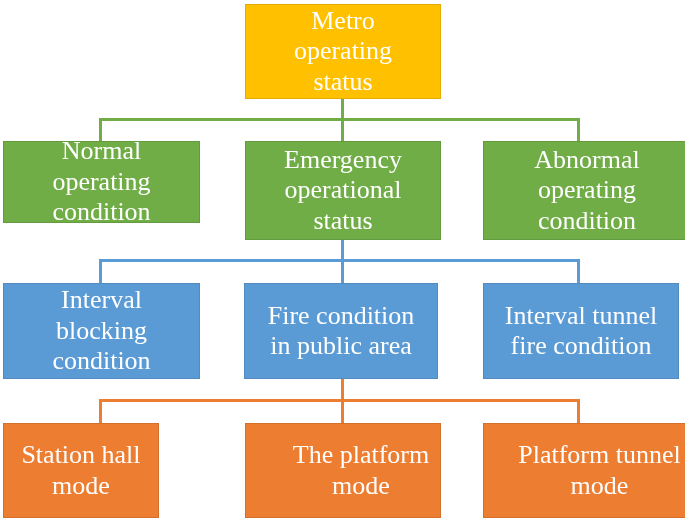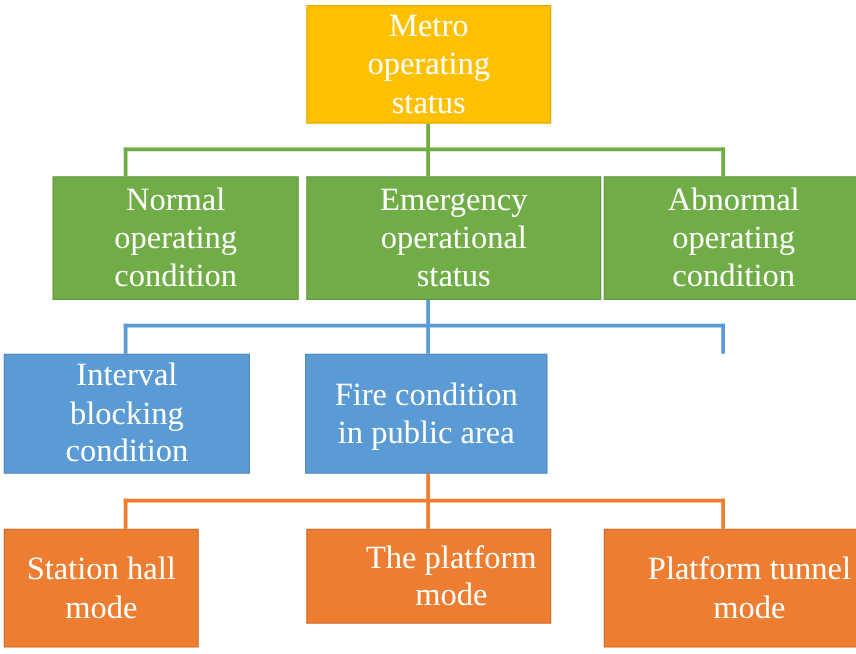--- a/index.html
+++ b/index.html
@@ -37,46 +37,48 @@
 
   <div class="node l1" style="left:245px;top:4px;width:196px;height:95px;">Metro
 operating
 status</div>
 
   <div class="line c2" style="left:341px;top:99px;width:3px;height:42px;"></div>
   <div class="line c2" style="left:99px;top:118px;width:481px;height:3px;"></div>
   <div class="line c2" style="left:99px;top:118px;width:3px;height:23px;"></div>
   <div class="line c2" style="left:577px;top:118px;width:3px;height:23px;"></div>
 
-  <div class="node l2" style="left:3px;top:141px;width:197px;height:99px;margin-left:39px;">Normal
+  <div class="node l2" style="left:3px;top:141px;width:197px;height:82px;">Normal
 operating
 condition</div>
-  <div class="node l2" style="left:245px;top:141px;width:236px;height:99px;">Emergency
+  <div class="node l2" style="left:245px;top:141px;width:196px;height:99px;">Emergency
 operational
 status</div>
   <div class="node l2" style="left:483px;top:141px;width:208px;height:99px;">Abnormal
 operating
 condition</div>
 
   <div class="line c3" style="left:341px;top:240px;width:3px;height:43px;"></div>
   <div class="line c3" style="left:99px;top:259px;width:481px;height:3px;"></div>
   <div class="line c3" style="left:99px;top:259px;width:3px;height:24px;"></div>
   <div class="line c3" style="left:577px;top:259px;width:3px;height:24px;"></div>
 
   <div class="node l3" style="left:3px;top:283px;width:197px;height:96px;">Interval
 blocking
 condition</div>
   <div class="node l3" style="left:244px;top:283px;width:194px;height:96px;">Fire condition
 in public area</div>
+  <div class="node l3" style="left:483px;top:283px;width:196px;height:96px;">Interval tunnel
+fire condition</div>
 
   <div class="line c4" style="left:341px;top:379px;width:3px;height:44px;"></div>
   <div class="line c4" style="left:99px;top:399px;width:481px;height:3px;"></div>
   <div class="line c4" style="left:99px;top:399px;width:3px;height:24px;"></div>
   <div class="line c4" style="left:577px;top:399px;width:3px;height:24px;"></div>
 
   <div class="node l4" style="left:3px;top:423px;width:156px;height:95px;">Station hall
 mode</div>
-  <div class="node l4" style="left:245px;top:423px;width:196px;height:76px;padding-left:36px;">The platform
+  <div class="node l4" style="left:245px;top:423px;width:196px;height:95px;padding-left:36px;">The platform
 mode</div>
   <div class="node l4" style="left:483px;top:423px;width:233px;height:95px;">Platform tunnel
 mode</div>
 
 </div>
 
 </body></html>

